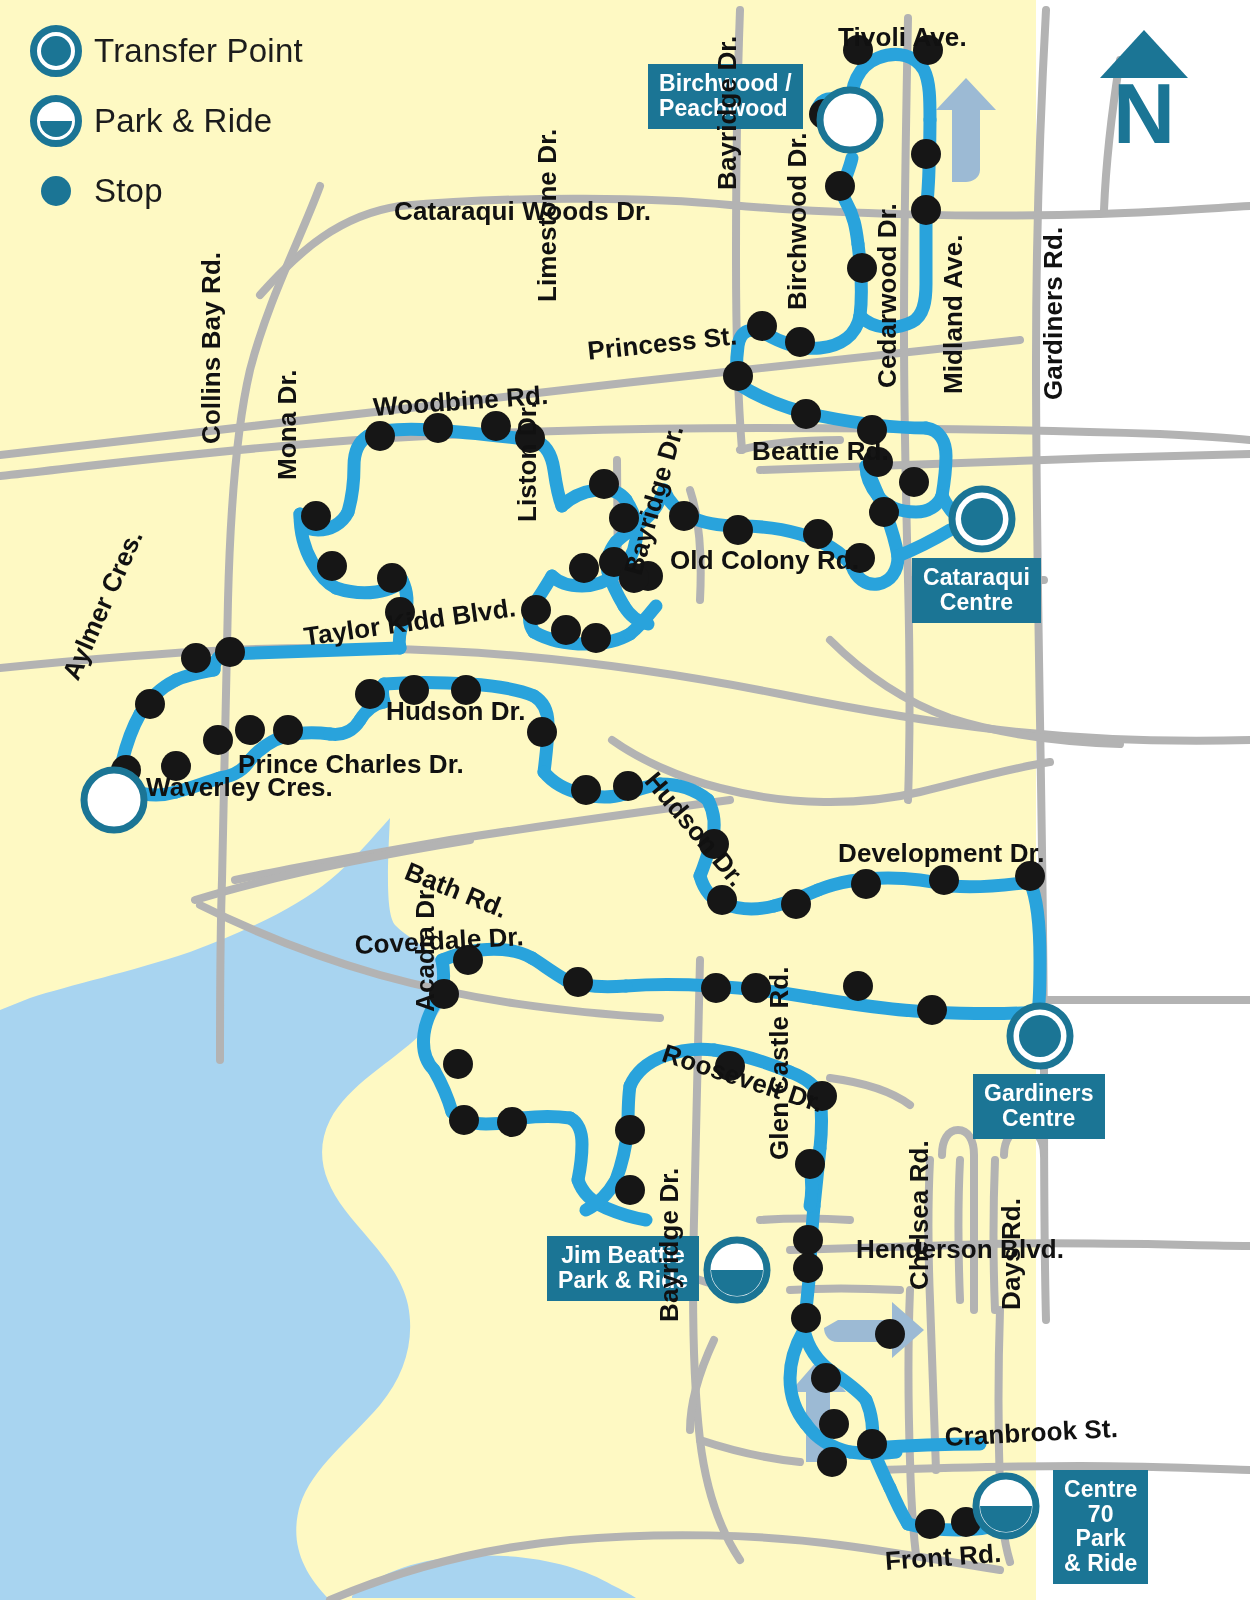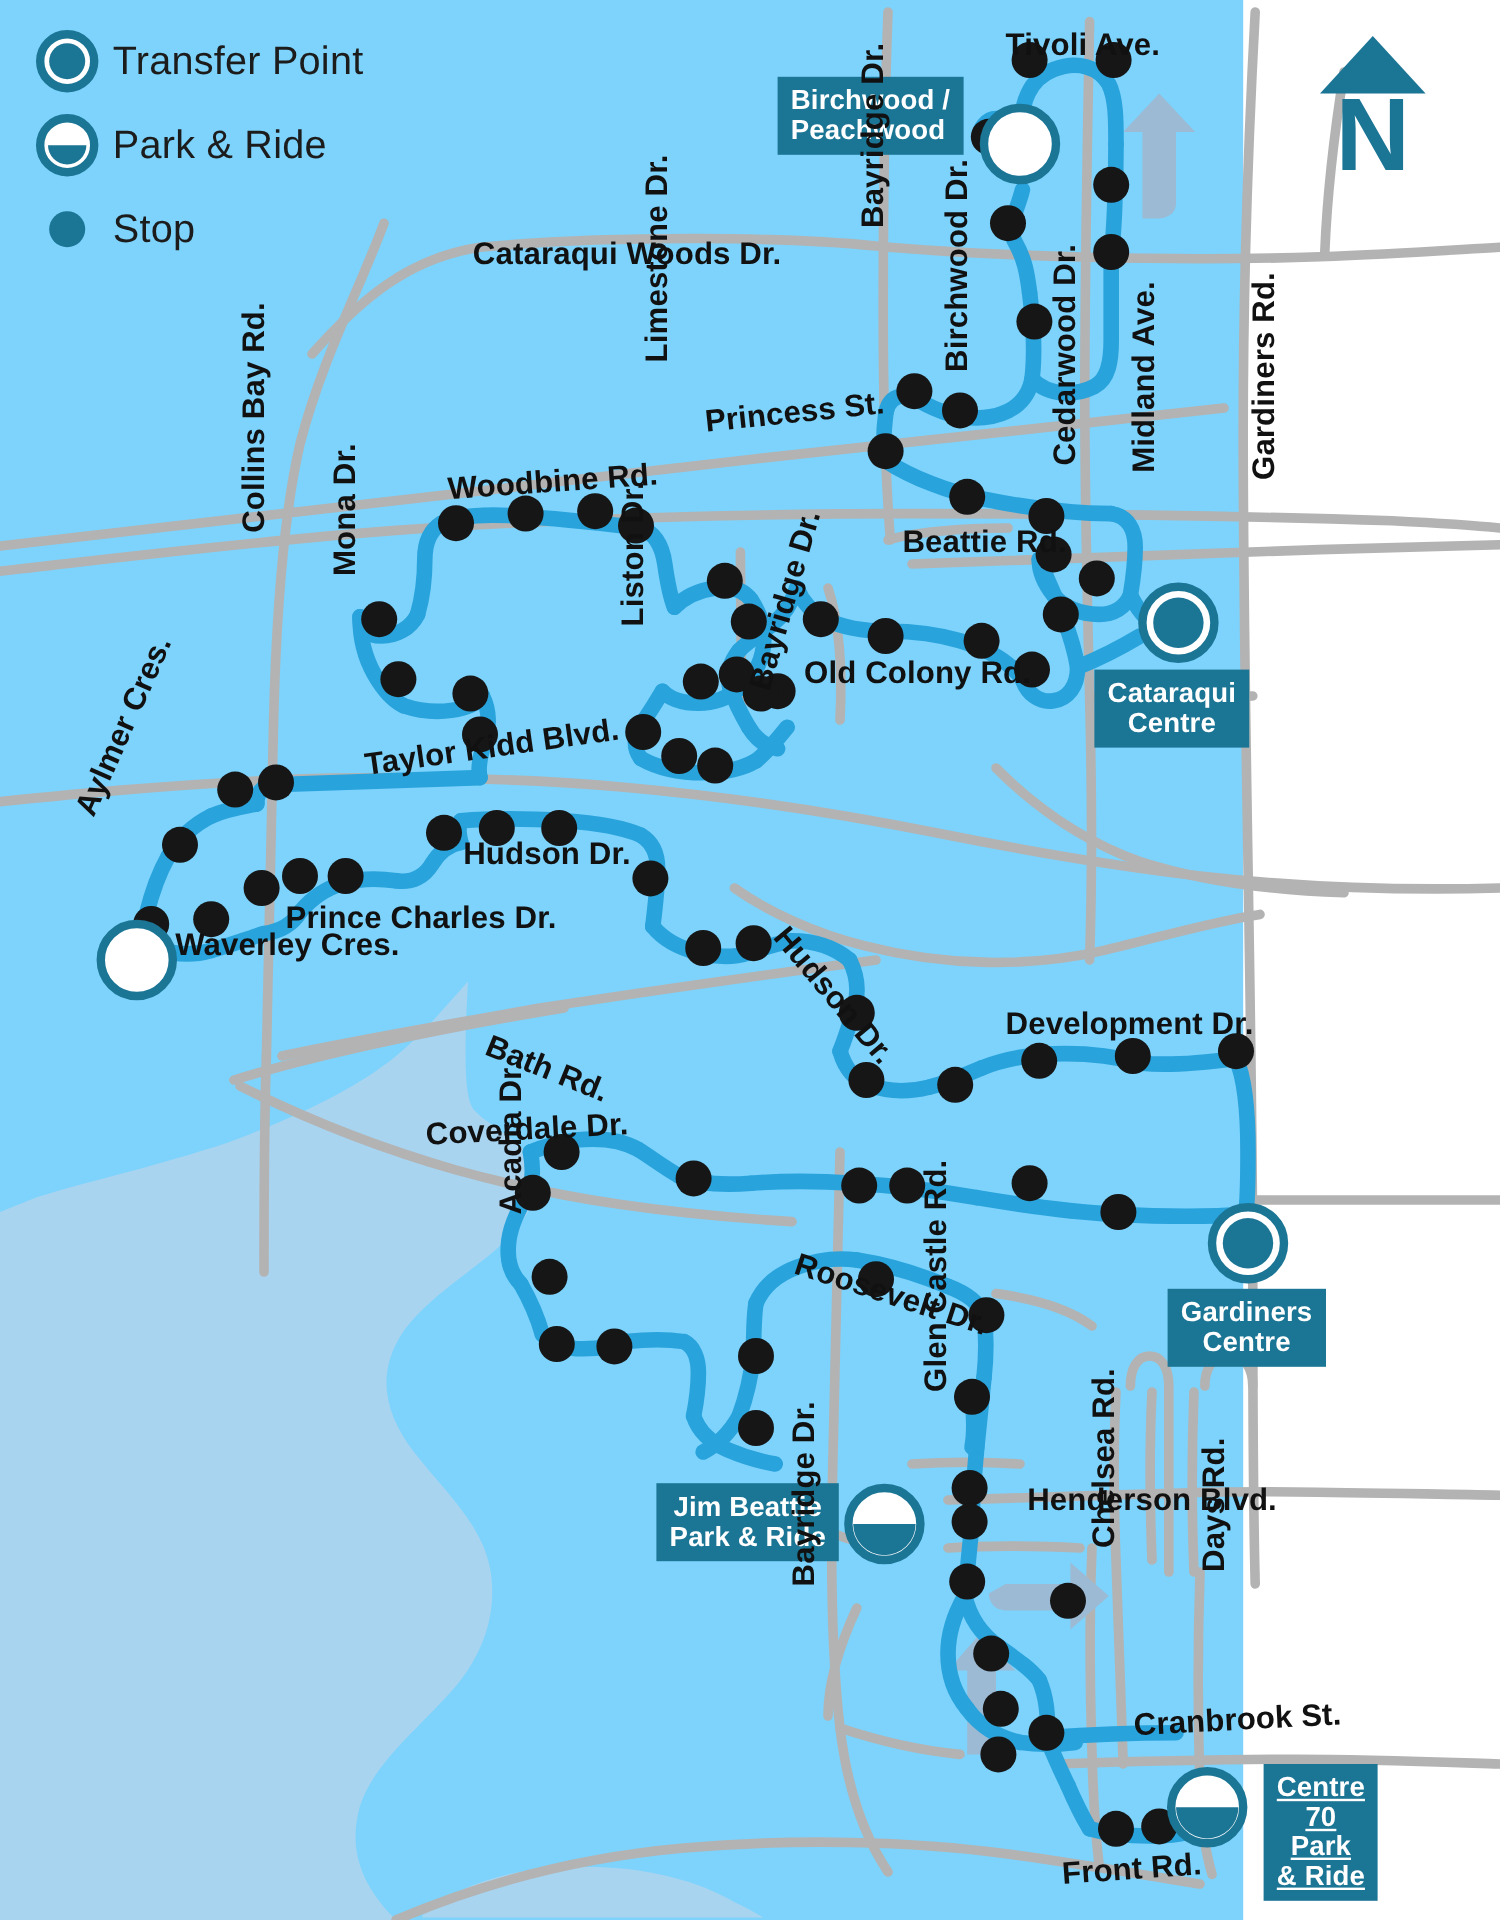--- a/index.html
+++ b/index.html
@@ -1,17 +1,17 @@
 <!DOCTYPE html>
 <html><head>
 <meta charset="utf-8">
 <style>
   html,body{margin:0;padding:0;background:#ffffff;}
   body{width:1250px;height:1600px;font-family:"Liberation Sans",sans-serif;overflow:hidden;}
-  #map-root{position:relative;width:1036px;height:1600px;background:#7dd3fc;}
+  #map-root{position:relative;width:1036px;height:1600px;background:#fef9c3;}
   svg#map-canvas{position:absolute;inset:0;width:1250px;height:1600px;}
 
   
   .legend{position:absolute;left:18px;top:16px;width:330px;}
   .legend-row{display:flex;align-items:center;height:70px;}
   .legend-sym{width:76px;display:flex;justify-content:center;align-items:center;}
   .legend-label{font-size:33px;color:#1c1c1c;font-family:"Liberation Sans",sans-serif;letter-spacing:.2px;}
   .sym-transfer{width:52px;height:52px;border-radius:50%;border:7px solid #1B7595;background:#fff;
                 box-sizing:border-box;position:relative;}
   .sym-transfer::after{content:"";position:absolute;inset:4px;border-radius:50%;background:#1B7595;}
@@ -413,21 +413,21 @@
   <div class="plaque center" style="left:973px;top:1074px;">
     <div>Gardiners</div>
     <div>Centre</div>
   </div>
 
   <div class="plaque center" style="left:547px;top:1236px;">
     <div>Jim Beattie</div>
     <div>Park &amp; Ride</div>
   </div>
 
-  <div class="plaque center" style="left:1053px;top:1470px;text-decoration:underline;">
+  <div class="plaque center" style="left:1053px;top:1470px;">
     <div>Centre 70</div>
     <div>Park &amp; Ride</div>
   </div>
 
   <div class="street" style="left:838px;top:22px;">Tivoli Ave.</div>
   <div class="street" style="left:394px;top:196px;">Cataraqui Woods Dr.</div>
   <div class="street" style="left:712px;top:190px;transform:rotate(-90deg);transform-origin:left top;">Bayridge Dr.</div>
   <div class="street" style="left:782px;top:310px;transform:rotate(-90deg);transform-origin:left top;">Birchwood Dr.</div>
   <div class="street" style="left:872px;top:388px;transform:rotate(-90deg);transform-origin:left top;">Cedarwood Dr.</div>
   <div class="street" style="left:938px;top:394px;transform:rotate(-90deg);transform-origin:left top;">Midland Ave.</div>

